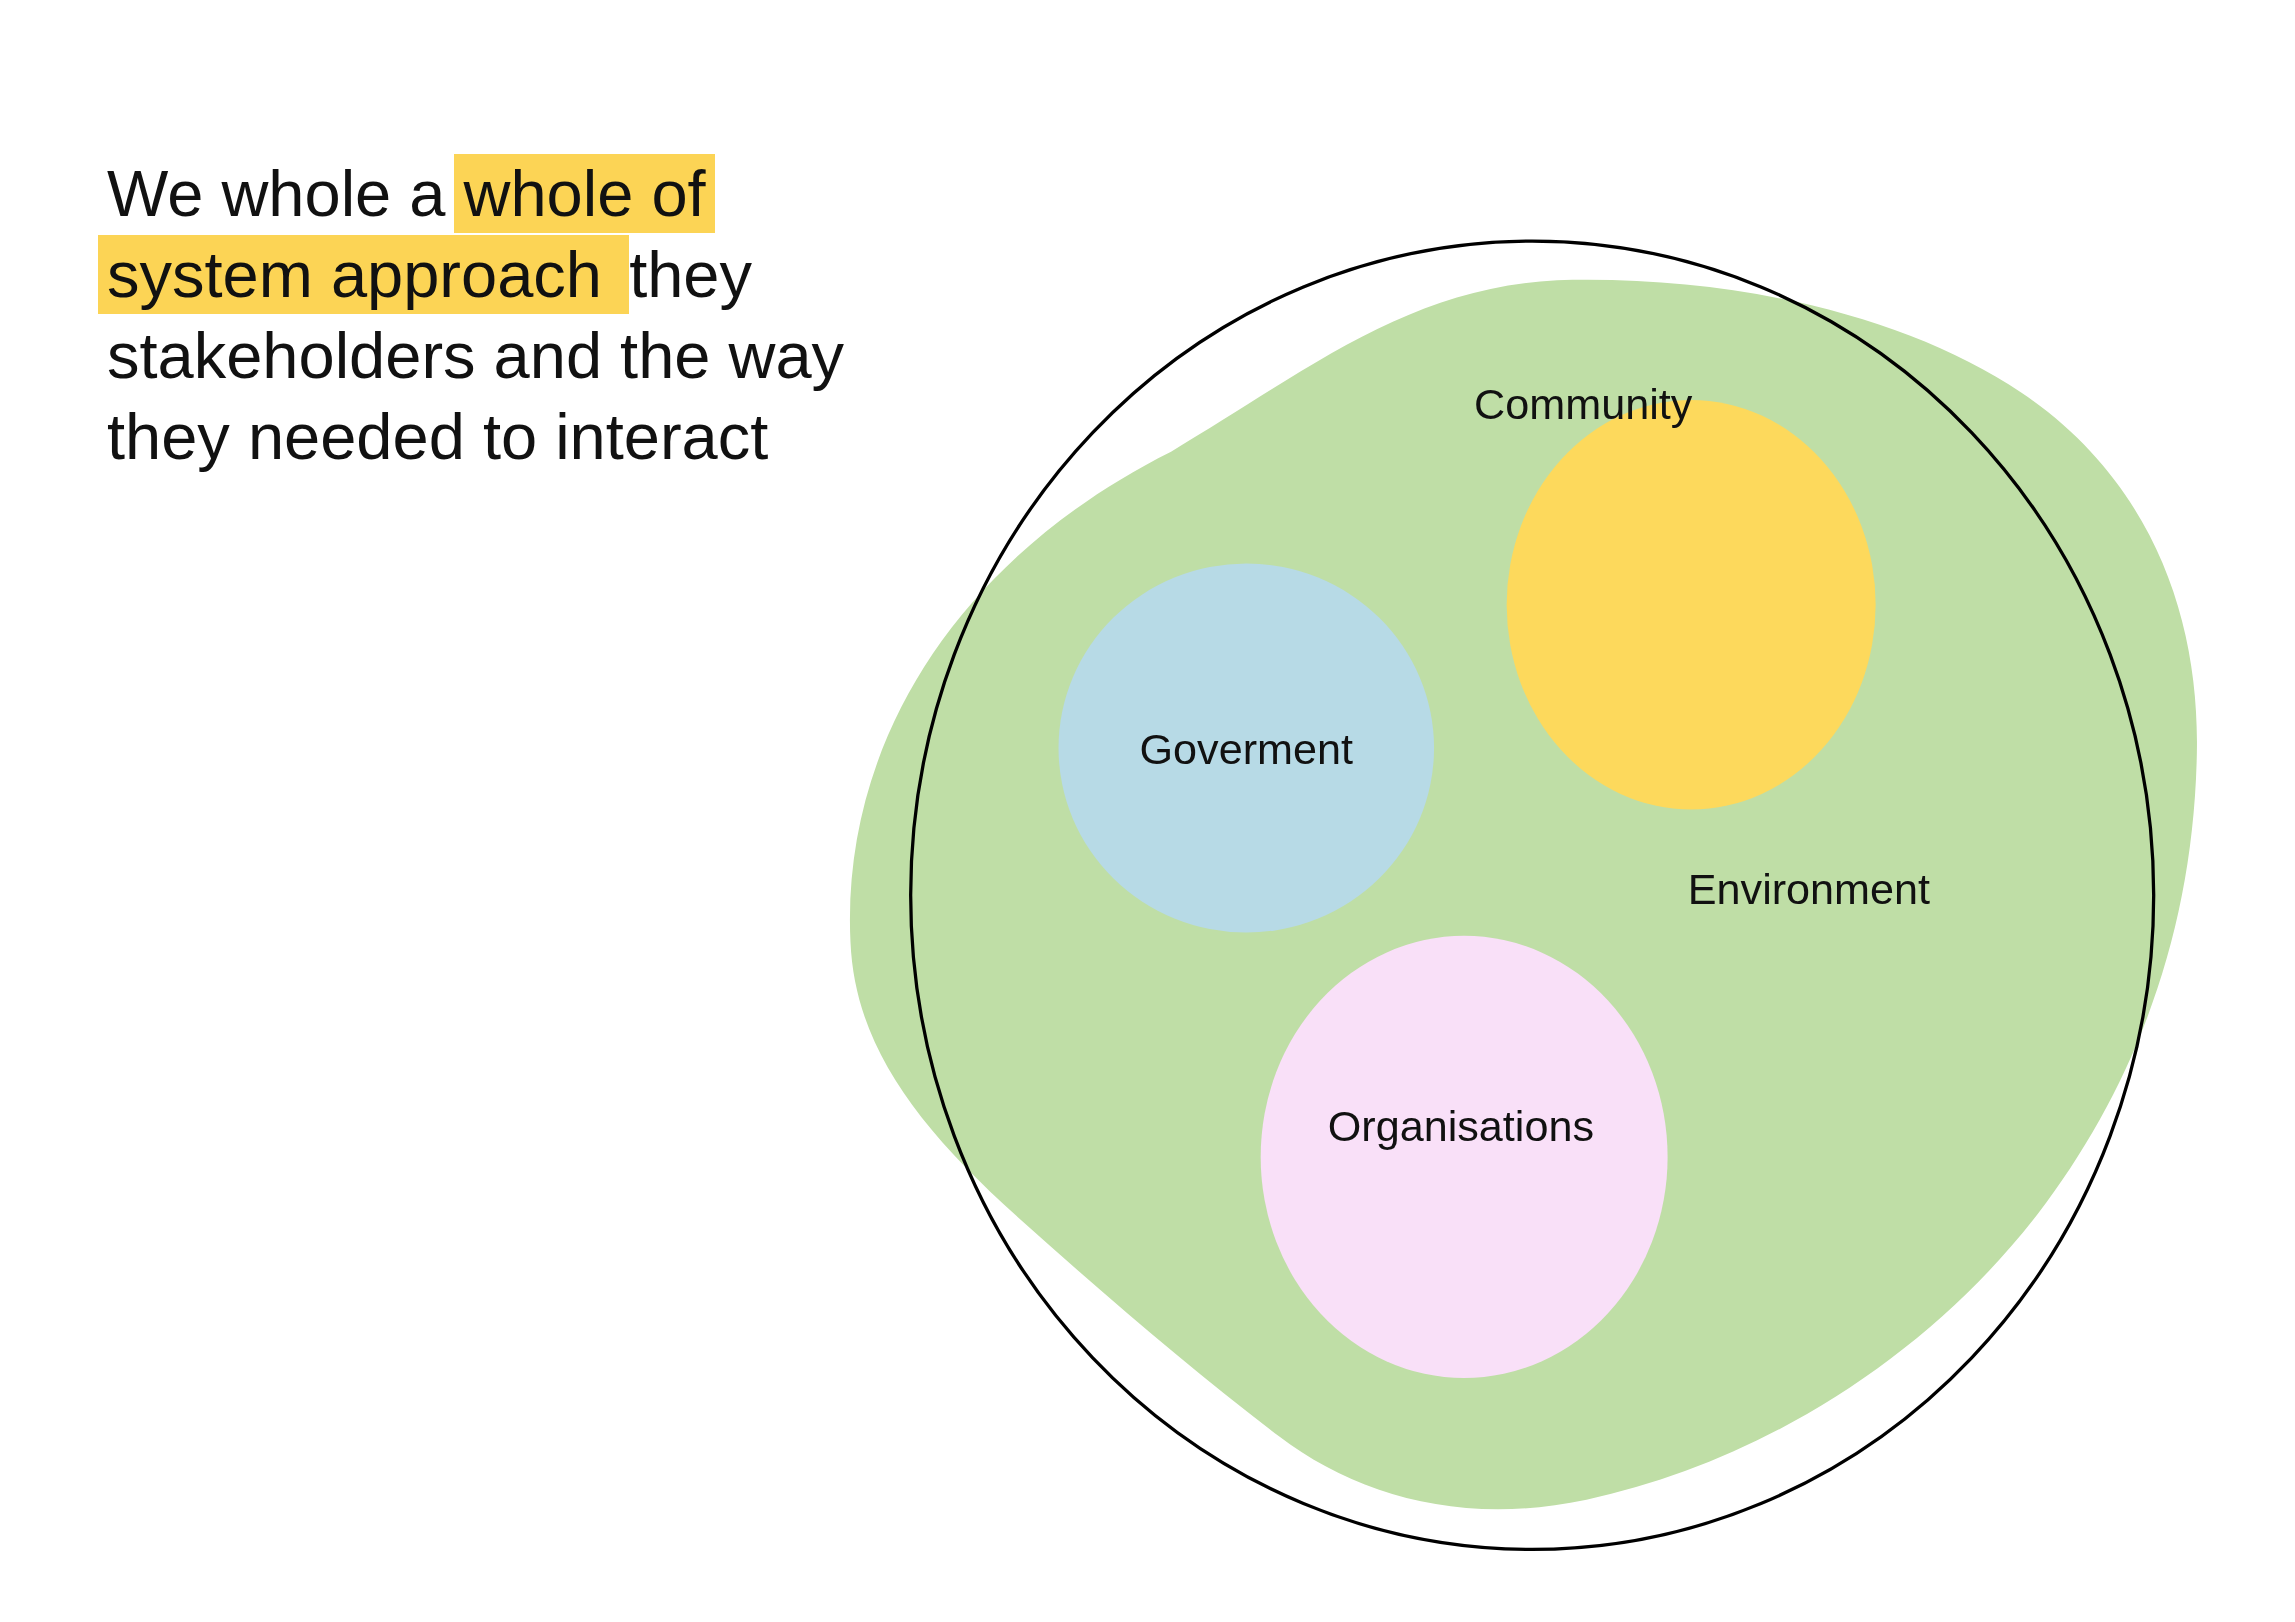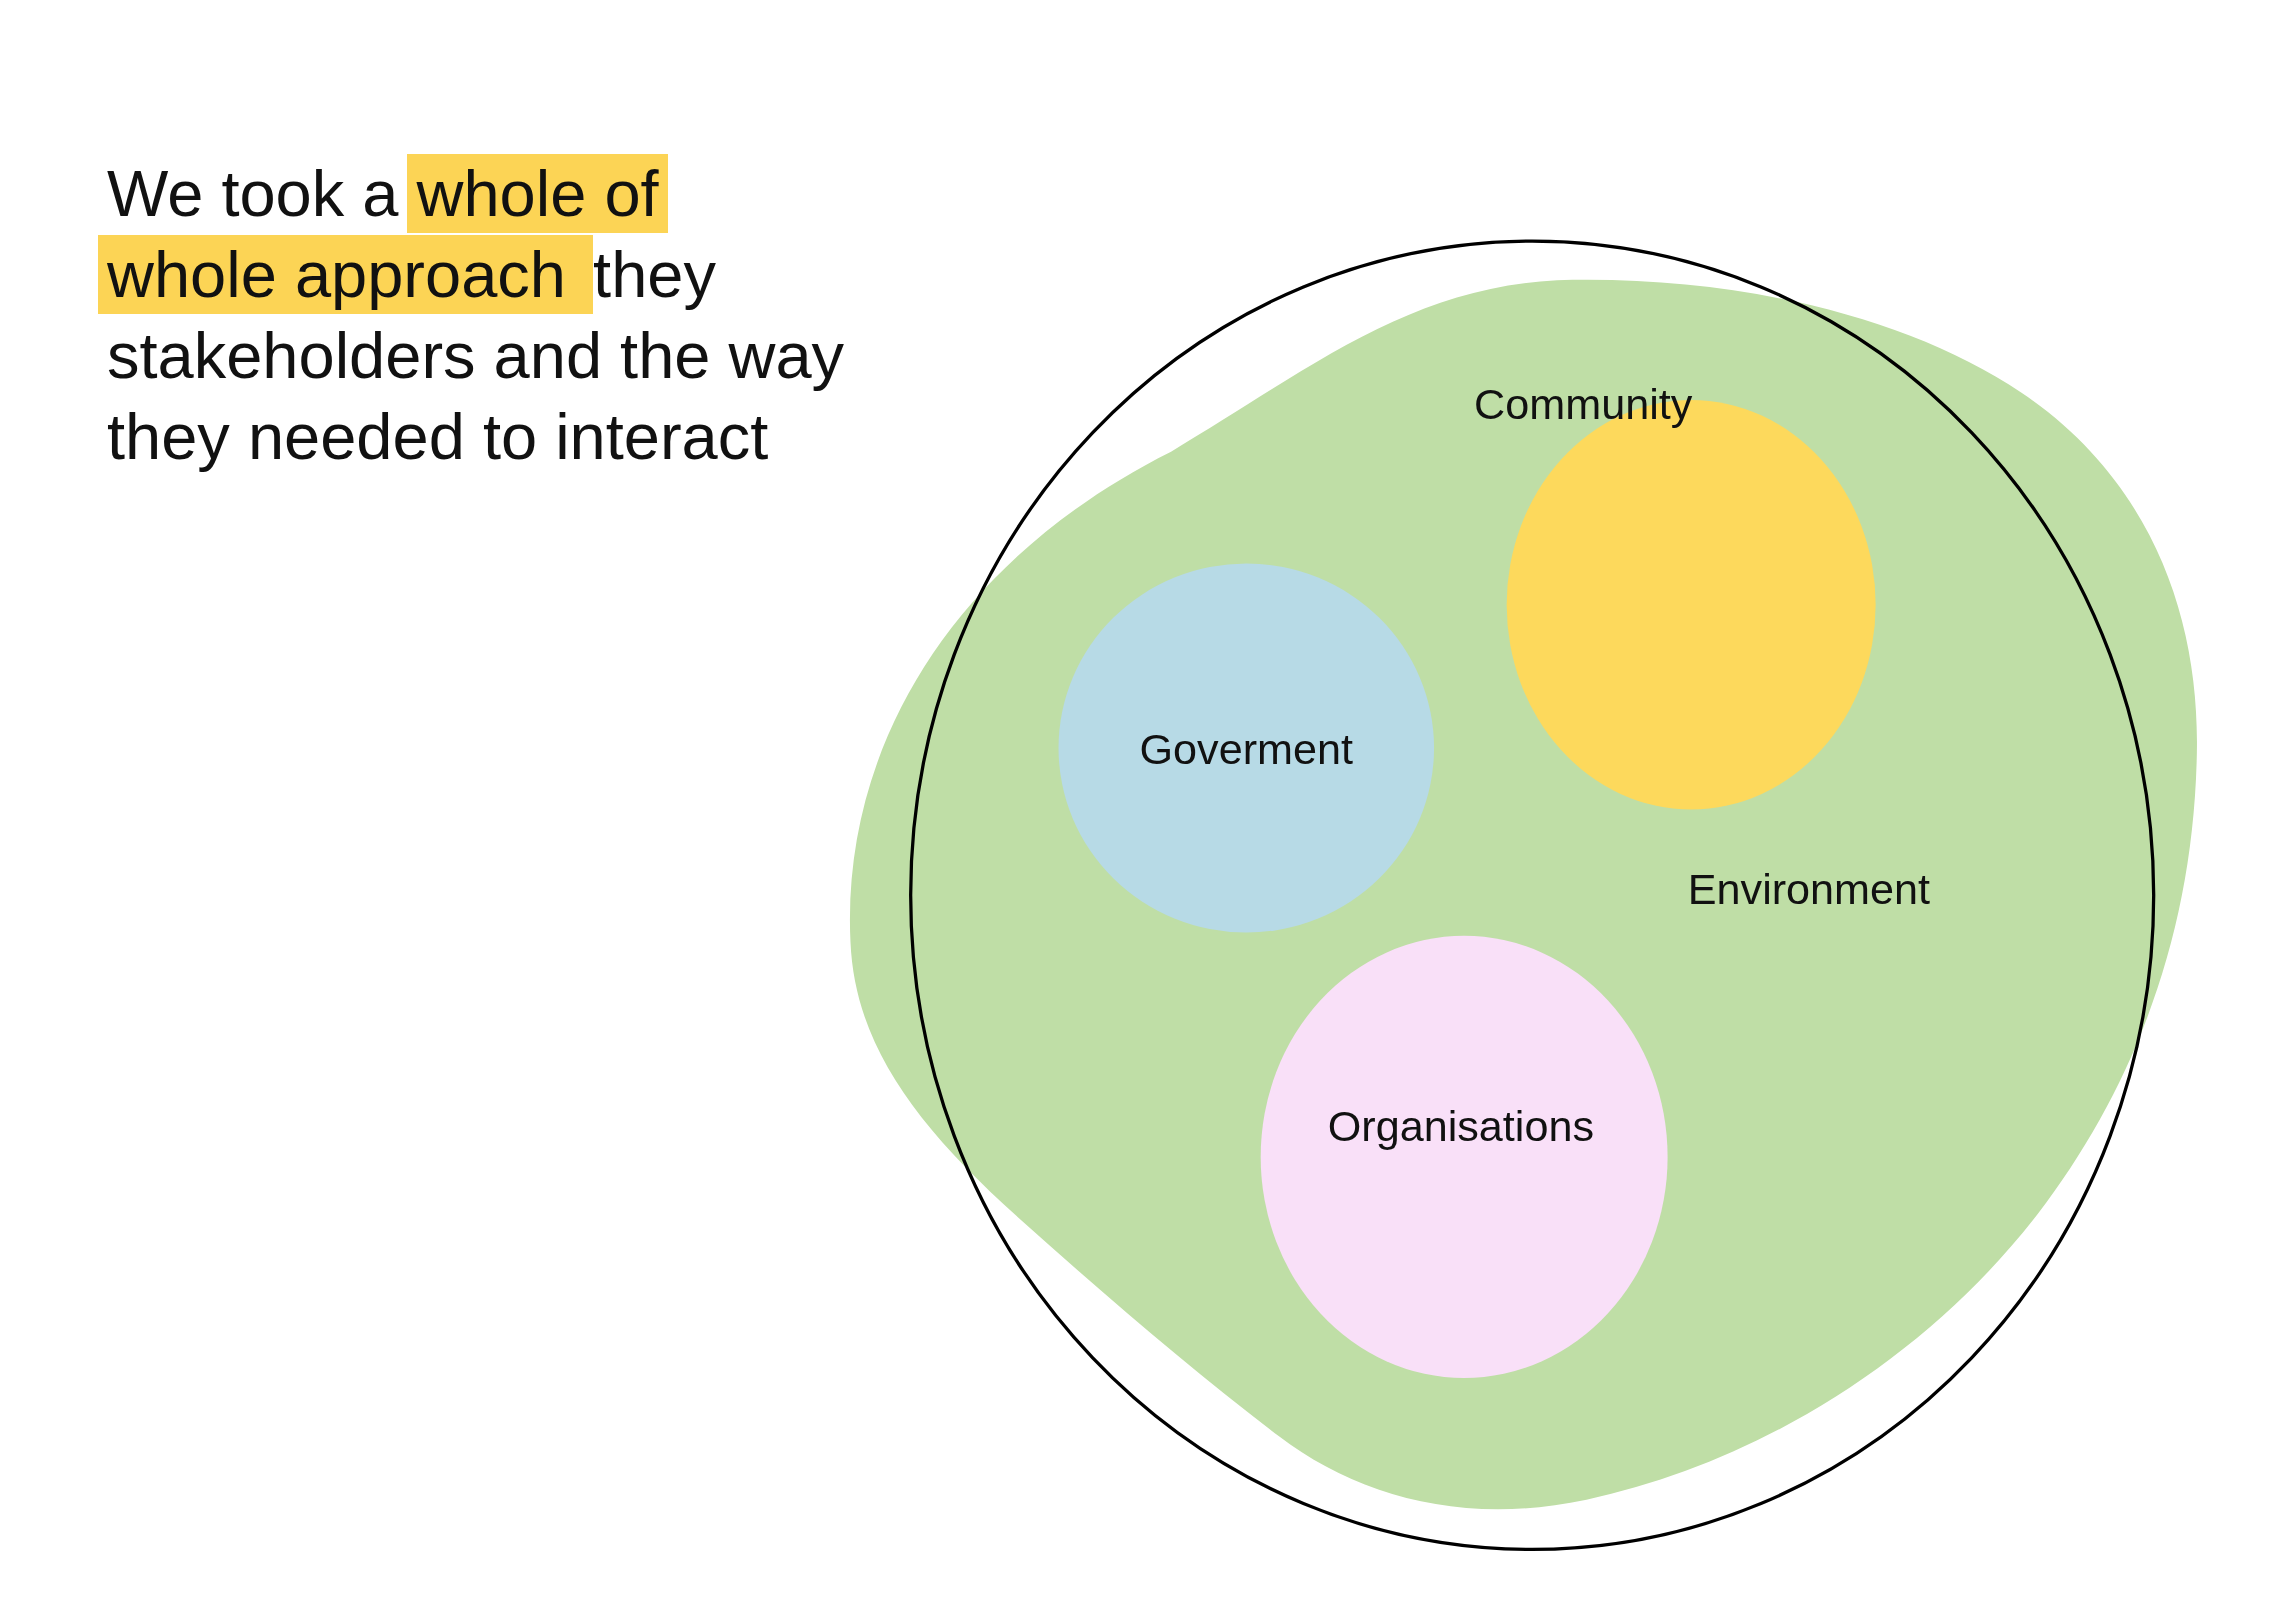--- a/index.html
+++ b/index.html
@@ -67,20 +67,20 @@
     <text class="node-label" x="2420" y="640" text-anchor="middle">Community</text>
 
     <text class="node-label" x="1905" y="1168" text-anchor="middle">Goverment</text>
 
     <text class="node-label" x="2765" y="1382" text-anchor="middle">Environment</text>
 
     <text class="node-label" x="2233" y="1743" text-anchor="middle">Organisations</text>
   </svg>
 
   <div class="intro">
-    <div class="line"><span>We took a </span><span class="hl">whole of </span></div>
-    <div class="line"><span class="hl">whole approach </span><span>they</span></div>
+    <div class="line"><span>We whole a </span><span class="hl">whole of </span></div>
+    <div class="line"><span class="hl">system approach </span><span>they</span></div>
     <div class="line"><span>stakeholders and the way</span></div>
     <div class="line"><span>they needed to interact</span></div>
   </div>
 
 </div>
 
 
 </body></html>

